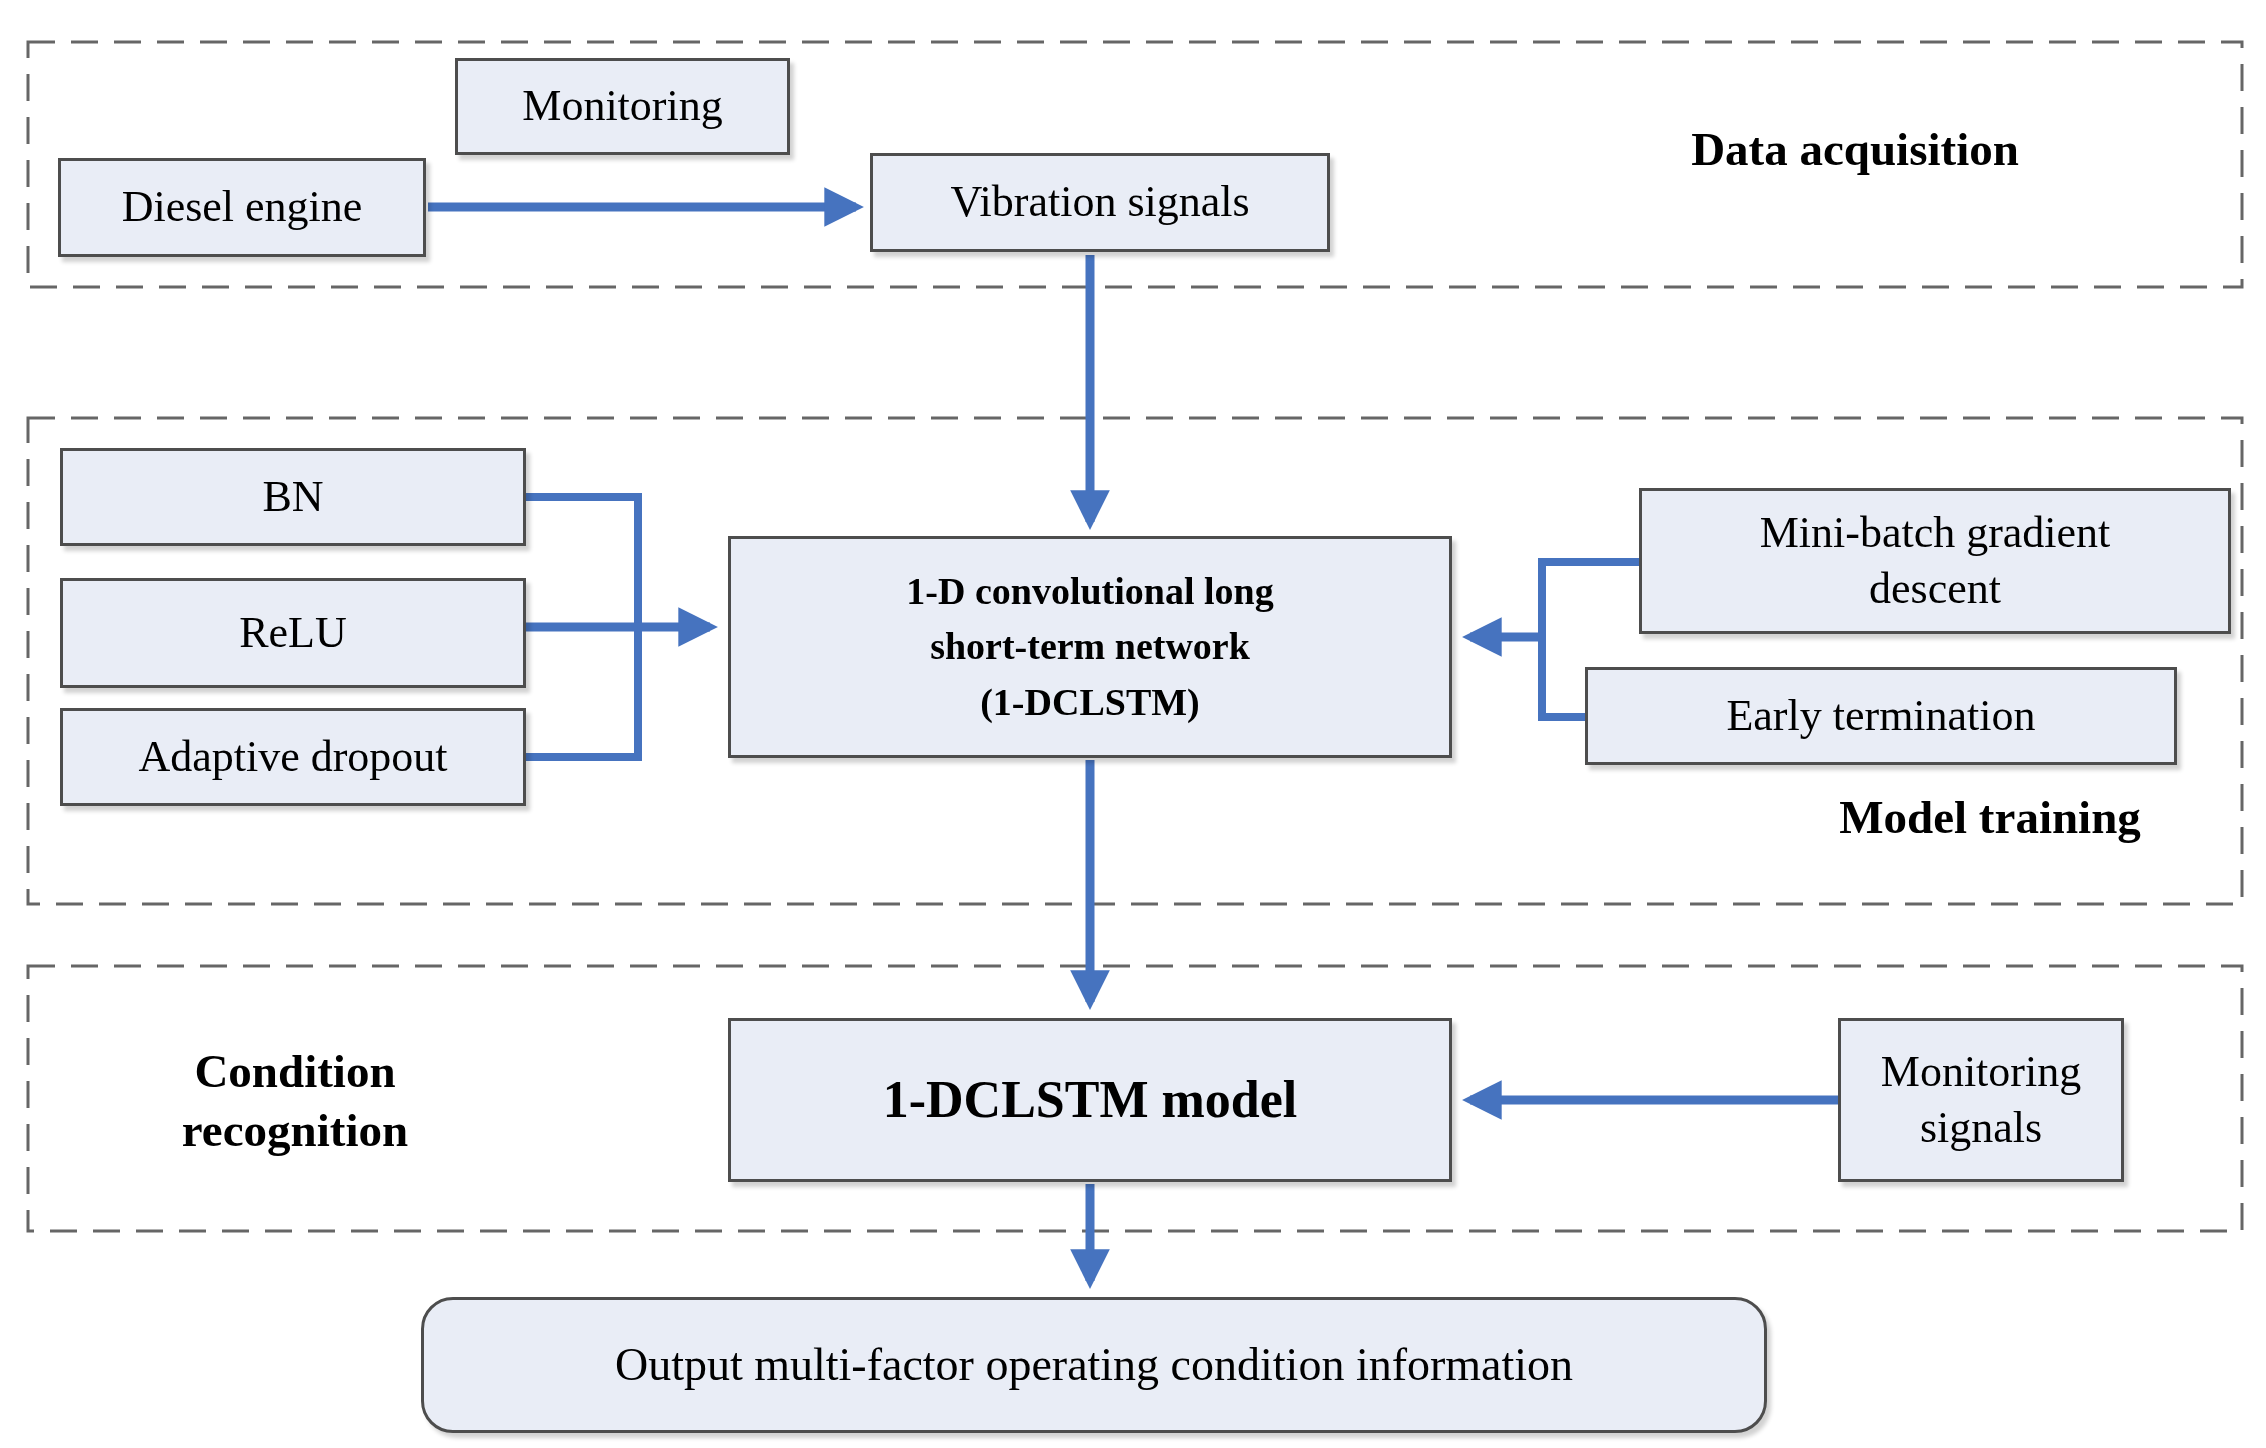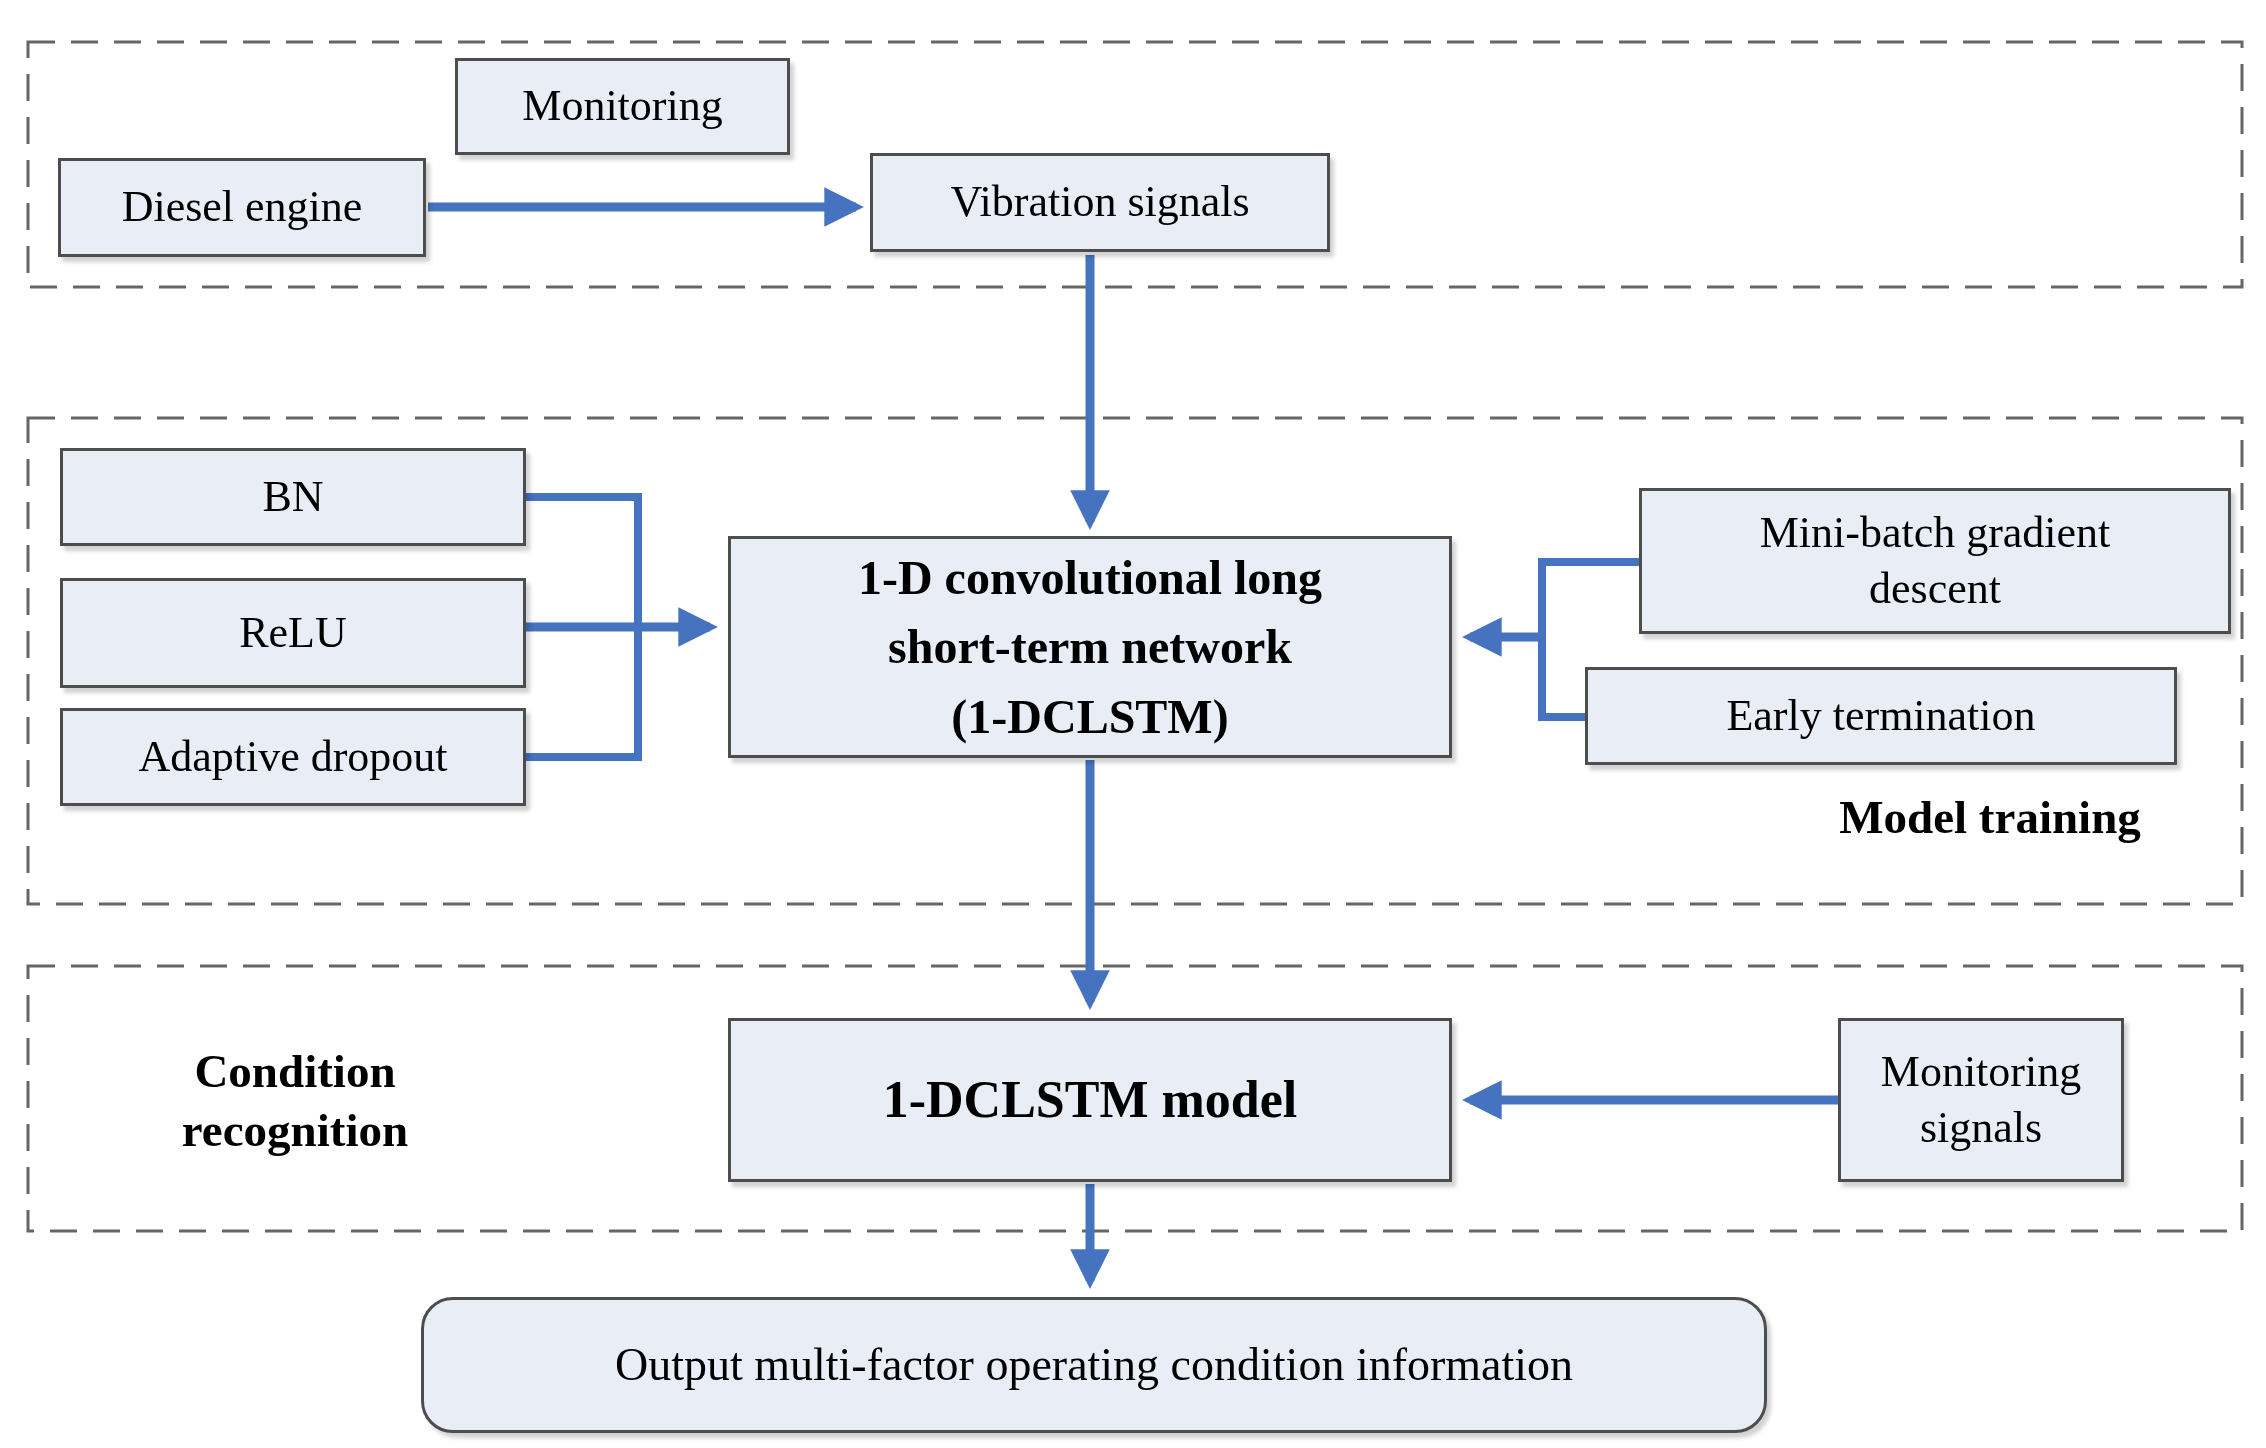--- a/index.html
+++ b/index.html
@@ -27,21 +27,21 @@
     position:absolute;
     display:flex;align-items:center;justify-content:center;
     text-align:center;
     background:var(--node-fill);
     border:3px solid var(--node-border);
     box-sizing:border-box;
     white-space:pre-line;
     font-size:44px;line-height:1.28;
     box-shadow:4px 5px 4px rgba(0,0,0,0.18);
   }
-  .node.bold{font-weight:bold;font-size:48px;line-height:1.45;}
+  .node.bold{font-weight:bold;font-size:38px;line-height:1.45;}
   .node.bold.single{font-size:52px;}
   .sec-label{
     position:absolute;
     font-weight:bold;font-size:47px;line-height:1.25;
     text-align:center;white-space:pre-line;
   }
   
   #n-monitoring{left:455px;top:58px;width:335px;height:97px;}
   #n-diesel{left:58px;top:158px;width:368px;height:99px;}
   #n-vibration1{left:870px;top:153px;width:460px;height:99px;}
@@ -78,20 +78,21 @@
     <path class="conn" d="M1090 255 V522" marker-end="url(#ah)"></path>
     <path class="conn thin" d="M526 497 H638 V757 H526"></path>
     <path class="conn" d="M526 627 H710" marker-end="url(#ah)"></path>
     <path class="conn thin" d="M1639 562 H1542 V717 H1639"></path>
     <path class="conn" d="M1542 637 H1470" marker-end="url(#ah)"></path>
     <path class="conn" d="M1090 760 V1002" marker-end="url(#ah)"></path>
     <path class="conn" d="M1838 1100 H1470" marker-end="url(#ah)"></path>
     <path class="conn" d="M1090 1184 V1281" marker-end="url(#ah)"></path>
   </svg>
 
+  <div class="sec-label" id="lbl-acquisition">Data acquisition</div>
   <div class="sec-label" id="lbl-training">Model training</div>
   <div class="sec-label" id="lbl-recognition">Condition
 recognition</div>
 
   <div class="node" id="n-monitoring">Monitoring</div>
   <div class="node" id="n-diesel">Diesel engine</div>
   <div class="node" id="n-vibration1">Vibration signals</div>
   <div class="node" id="n-bn">BN</div>
   <div class="node" id="n-relu">ReLU</div>
   <div class="node" id="n-adaptive">Adaptive dropout</div>

